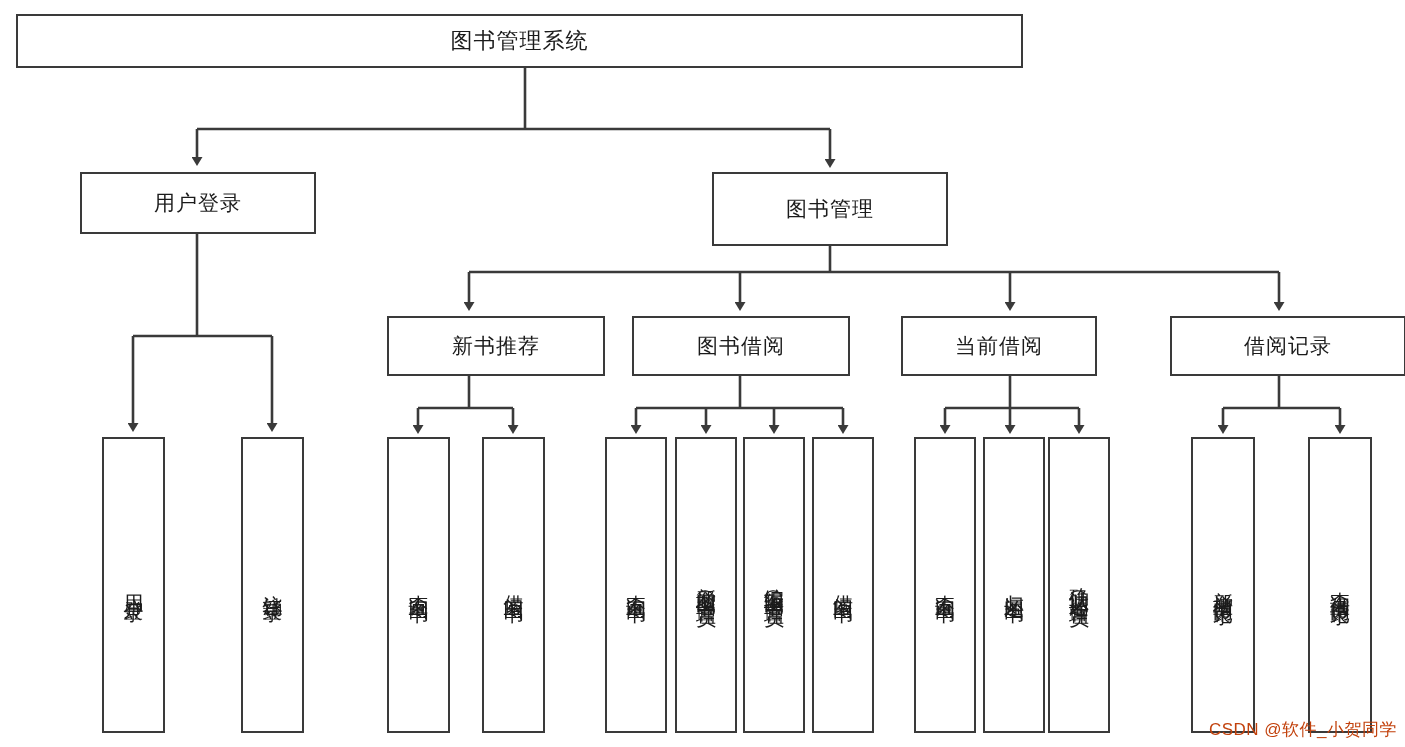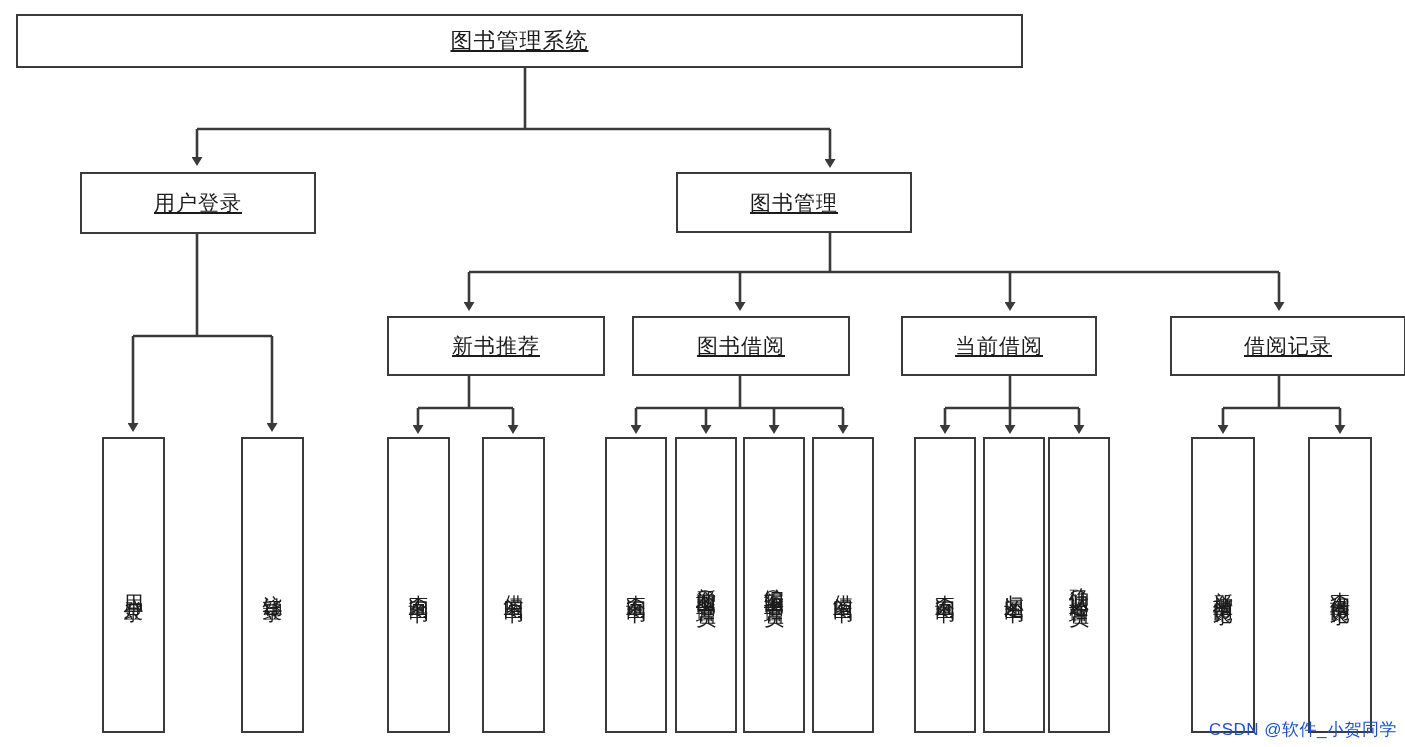--- a/index.html
+++ b/index.html
@@ -33,21 +33,20 @@
     display: flex;
     align-items: center;
     justify-content: center;
     color: #1b1b1b;
     z-index: 2;
   }
   .node.horiz {
     font-size: 21px;
     letter-spacing: 1px;
     line-height: 1.2;
-    text-decoration: underline;
   }
   .node.root {
     font-size: 22px;
   }
   .node.vert {
     writing-mode: vertical-rl;
     text-orientation: upright;
     font-size: 20px;
     line-height: 1.15;
     letter-spacing: 3px;
@@ -58,21 +57,21 @@
     writing-mode: vertical-rl;
     text-orientation: upright;
     display: block;
     white-space: nowrap;
   }
   .watermark {
     position: absolute;
     right: 8px;
     bottom: 6px;
     font-size: 17px;
-    color: #1d4ed8;
+    color: #c2410c;
     letter-spacing: 0.5px;
     z-index: 5;
     white-space: nowrap;
   }
 </style>
 </head>
 <body>
 
 <div id="canvas">
 
@@ -128,21 +127,21 @@
   </svg>
 
   <div class="node horiz root" style="left:16px; top:14px; width:1007px; height:54px;">
     <span>图书管理系统</span>
   </div>
 
   <div class="node horiz" style="left:80px; top:172px; width:236px; height:62px;">
     <span>用户登录</span>
   </div>
 
-  <div class="node horiz" style="left:676px; top:172px; width:236px; height:61px;">
+  <div class="node horiz" style="left:712px; top:172px; width:236px; height:74px;">
     <span>图书管理</span>
   </div>
 
   <div class="node horiz" style="left:360px; top:316px; width:218px; height:60px;margin-left:27px;">
     <span>新书推荐</span>
   </div>
 
   <div class="node horiz" style="left:632px; top:316px; width:218px; height:60px;">
     <span>图书借阅</span>
   </div>

